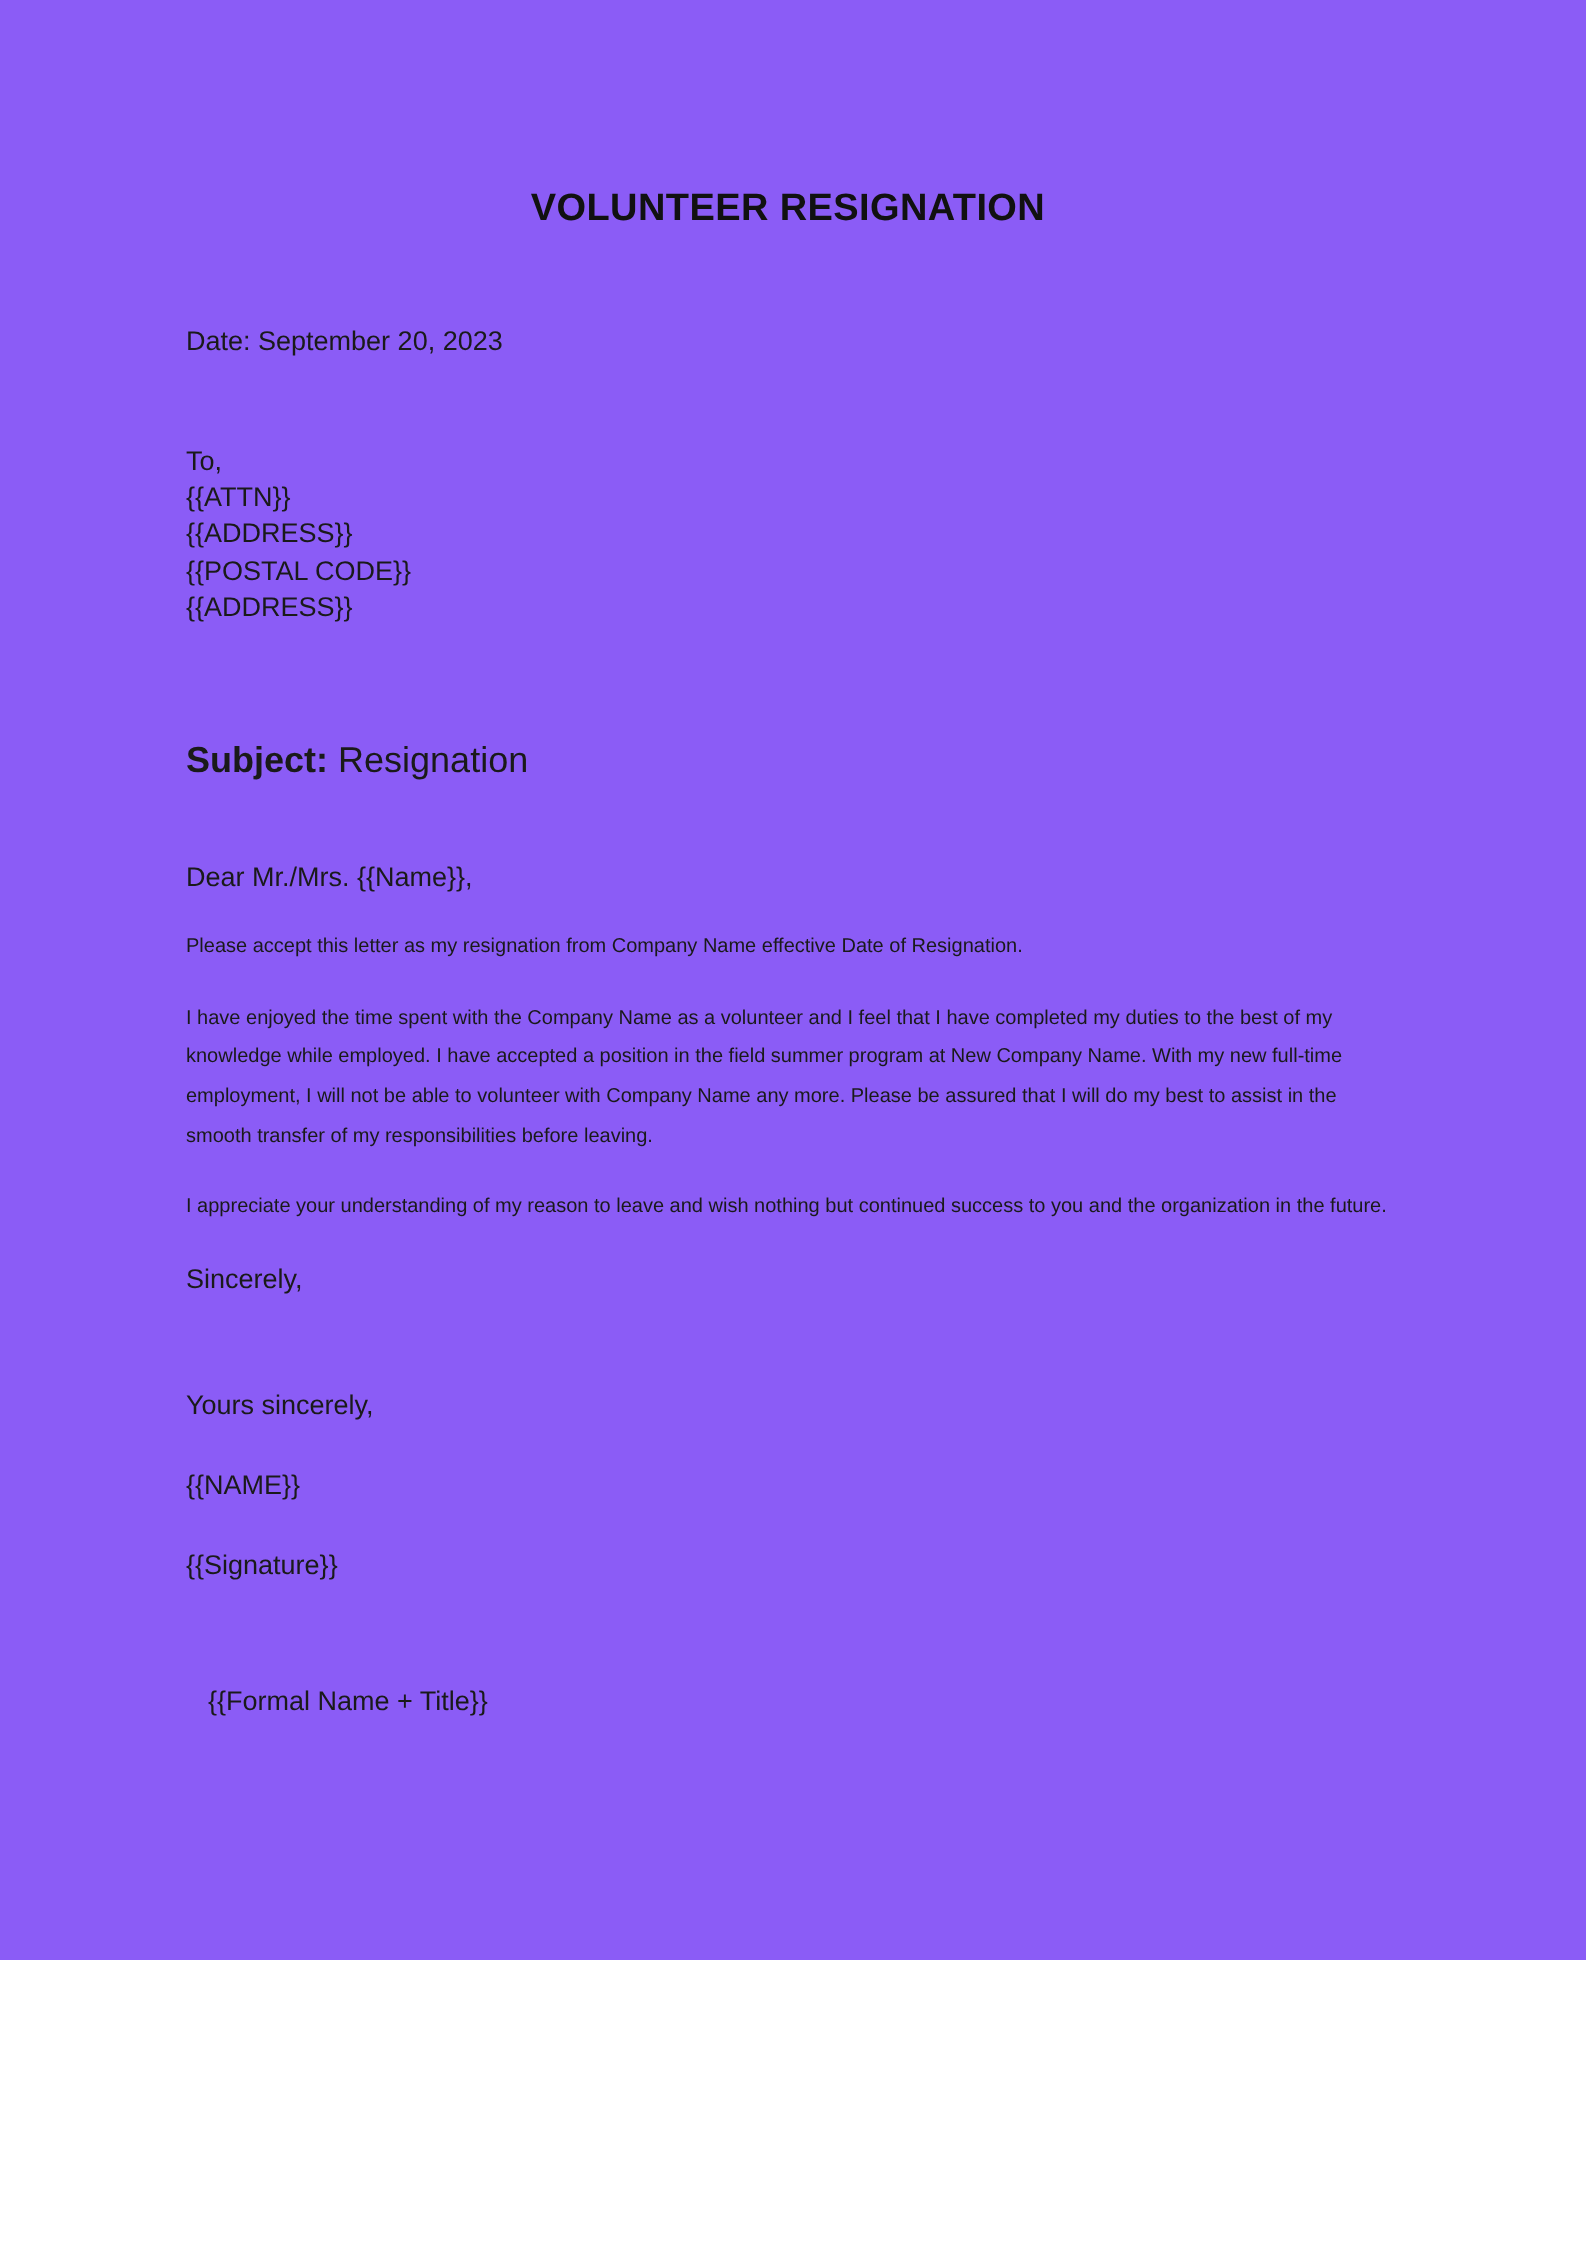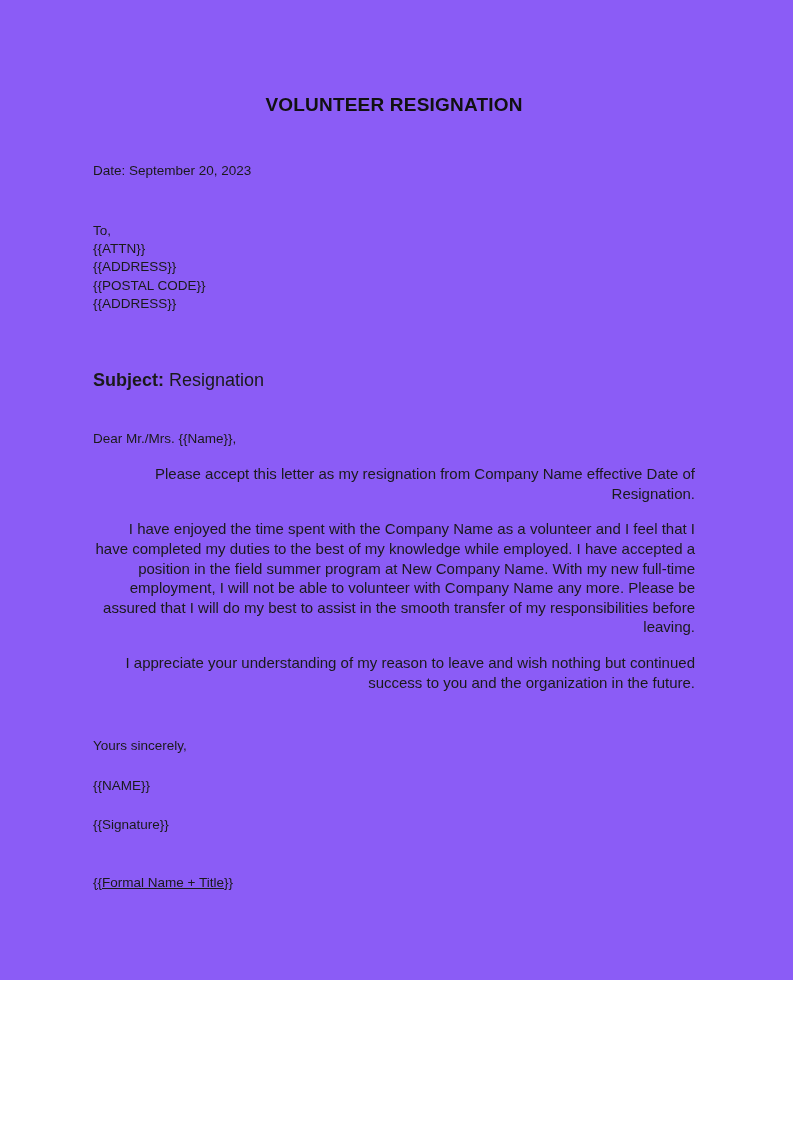--- a/index.html
+++ b/index.html
@@ -67,23 +67,23 @@
   .salutation {
     margin: 0;
     padding-top: 36px;
     font-size: 13.5px;
     line-height: 1.45;
   }
 
   .body-para {
     margin: 0;
     padding-top: 16px;
-    font-size: 15px;
+    font-size: 10px;
     line-height: 19.6px;
-    text-align: right;
+    text-align: left;
   }
 
   .closing-sincerely {
     margin: 0;
     padding-top: 16px;
     font-size: 13.5px;
     line-height: 1.45;
   }
 
   .yours-sincerely {
@@ -101,25 +101,24 @@
   }
 
   .sign-signature {
     margin: 0;
     padding-top: 20px;
     font-size: 13.5px;
     line-height: 1.45;
   }
 
   .sign-formal {
-    margin: 0;
+    margin: 11px;
     padding-top: 38px;
     font-size: 13.5px;
     line-height: 1.45;
-    text-decoration: underline;
   }
 
   .page-footer {
     position: absolute;
     left: 0;
     top: 1060px;
     width: 793px;
     text-align: center;
     font-size: 10px;
     color: #2b2b2b;
@@ -149,20 +148,21 @@
     </p>
 
     <p class="salutation">Dear Mr./Mrs. {{Name}},</p>
 
     <p class="body-para">Please accept this letter as my resignation from Company Name effective Date of Resignation.</p>
 
     <p class="body-para">I have enjoyed the time spent with the Company Name as a volunteer and I feel that I have completed my duties to the best of my knowledge while employed. I have accepted a position in the field summer program at New Company Name. With my new full-time employment, I will not be able to volunteer with Company Name any more. Please be assured that I will do my best to assist in the smooth transfer of my responsibilities before leaving.</p>
 
     <p class="body-para">I appreciate your understanding of my reason to leave and wish nothing but continued success to you and the organization in the future.</p>
 
+    <p class="closing-sincerely">Sincerely,</p>
 
     <p class="yours-sincerely">Yours sincerely,</p>
 
     <p class="sign-name">{{NAME}}</p>
 
     <p class="sign-signature">{{Signature}}</p>
 
     <p class="sign-formal">{{Formal Name + Title}}</p>
 
   </div>

